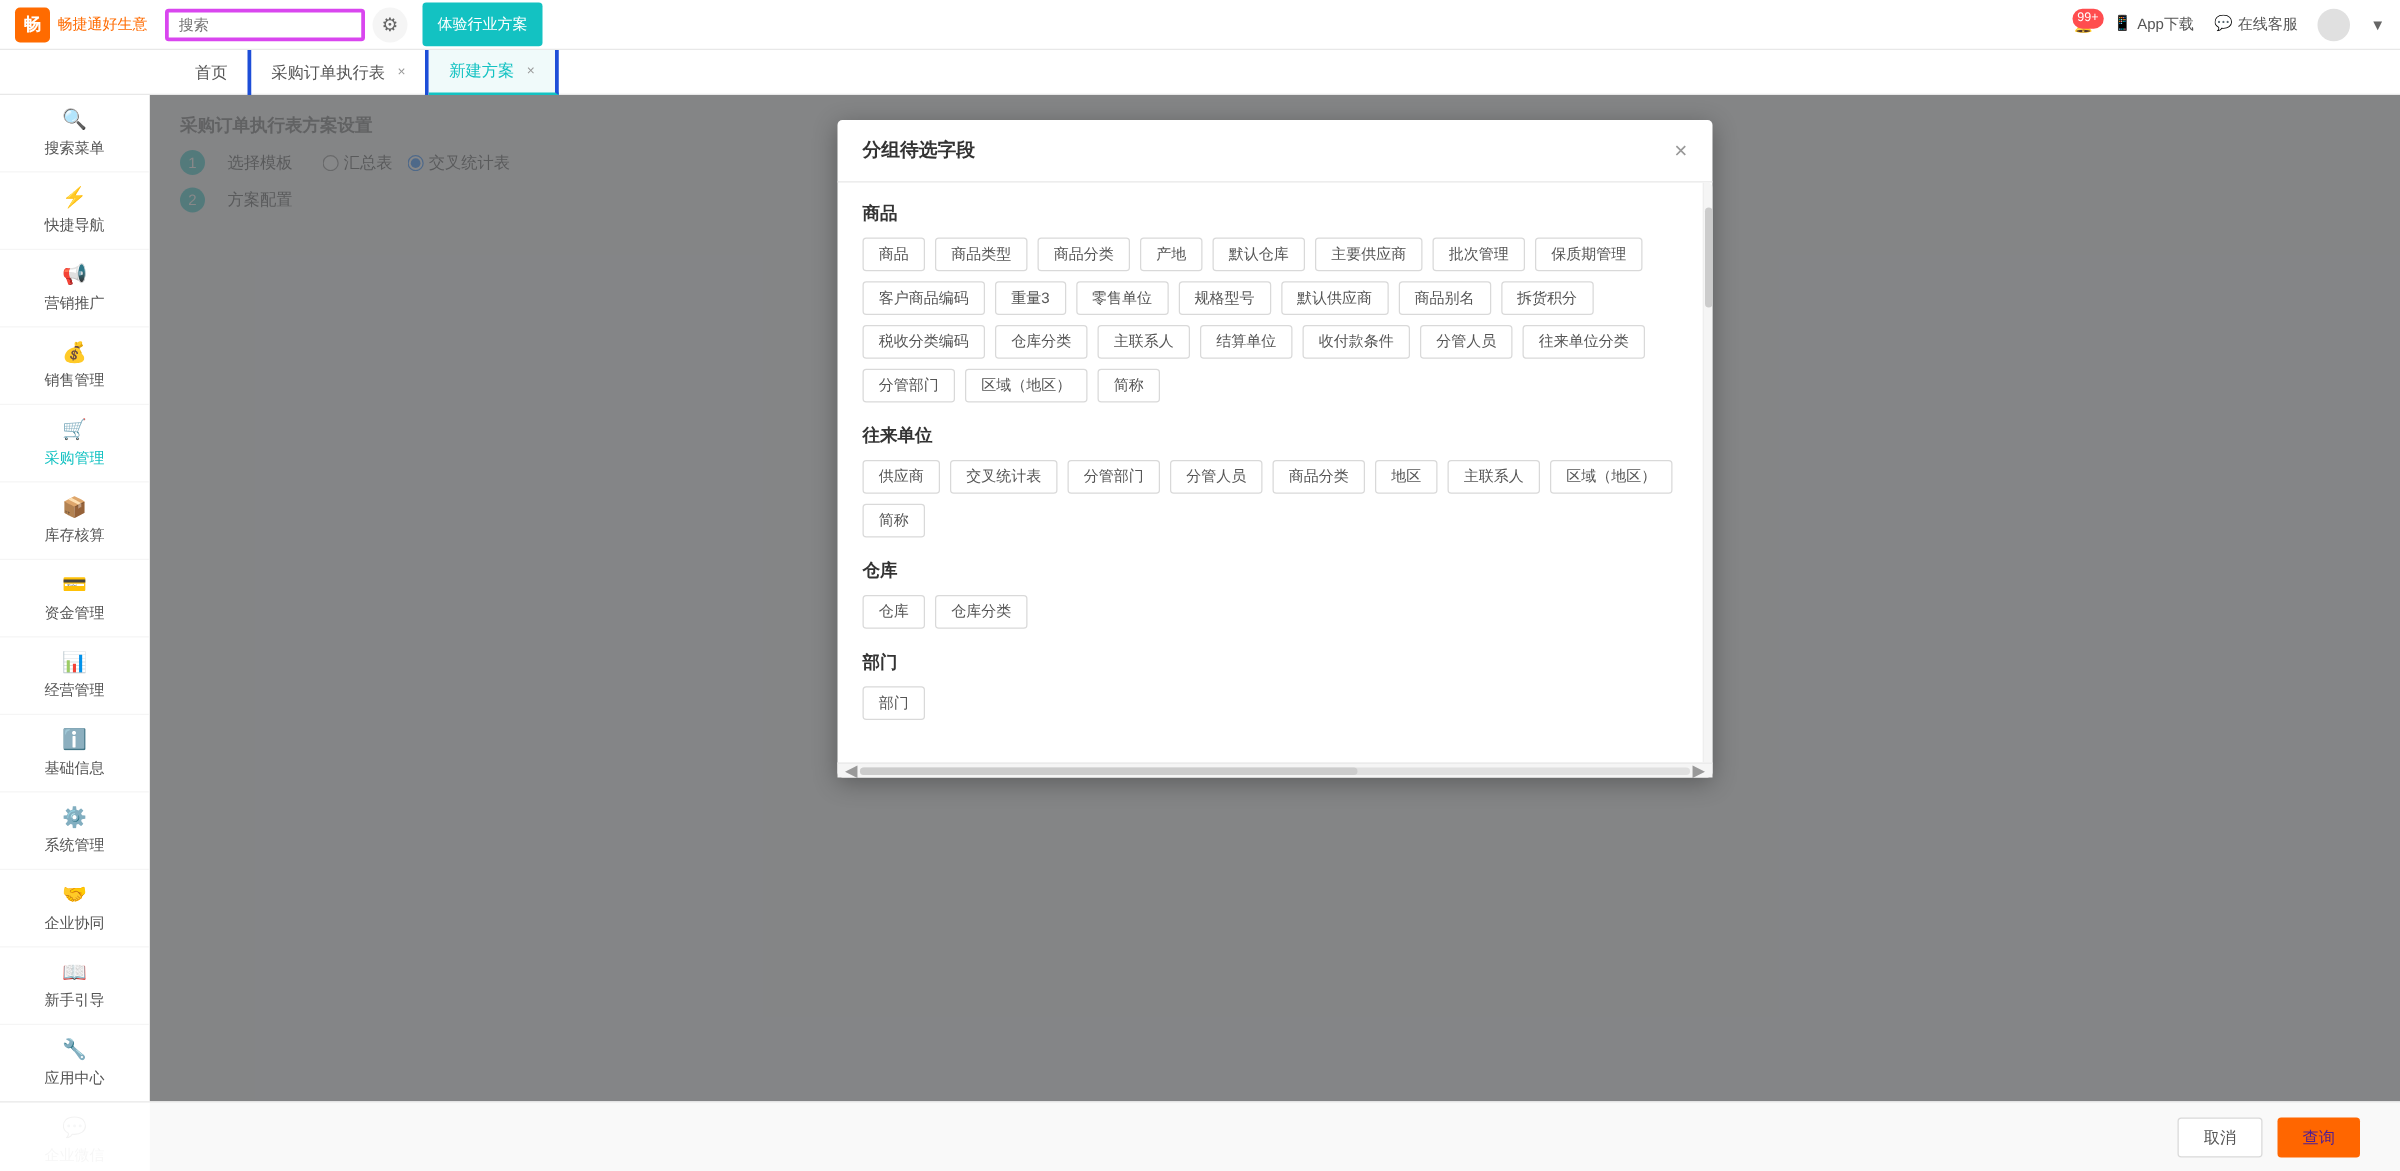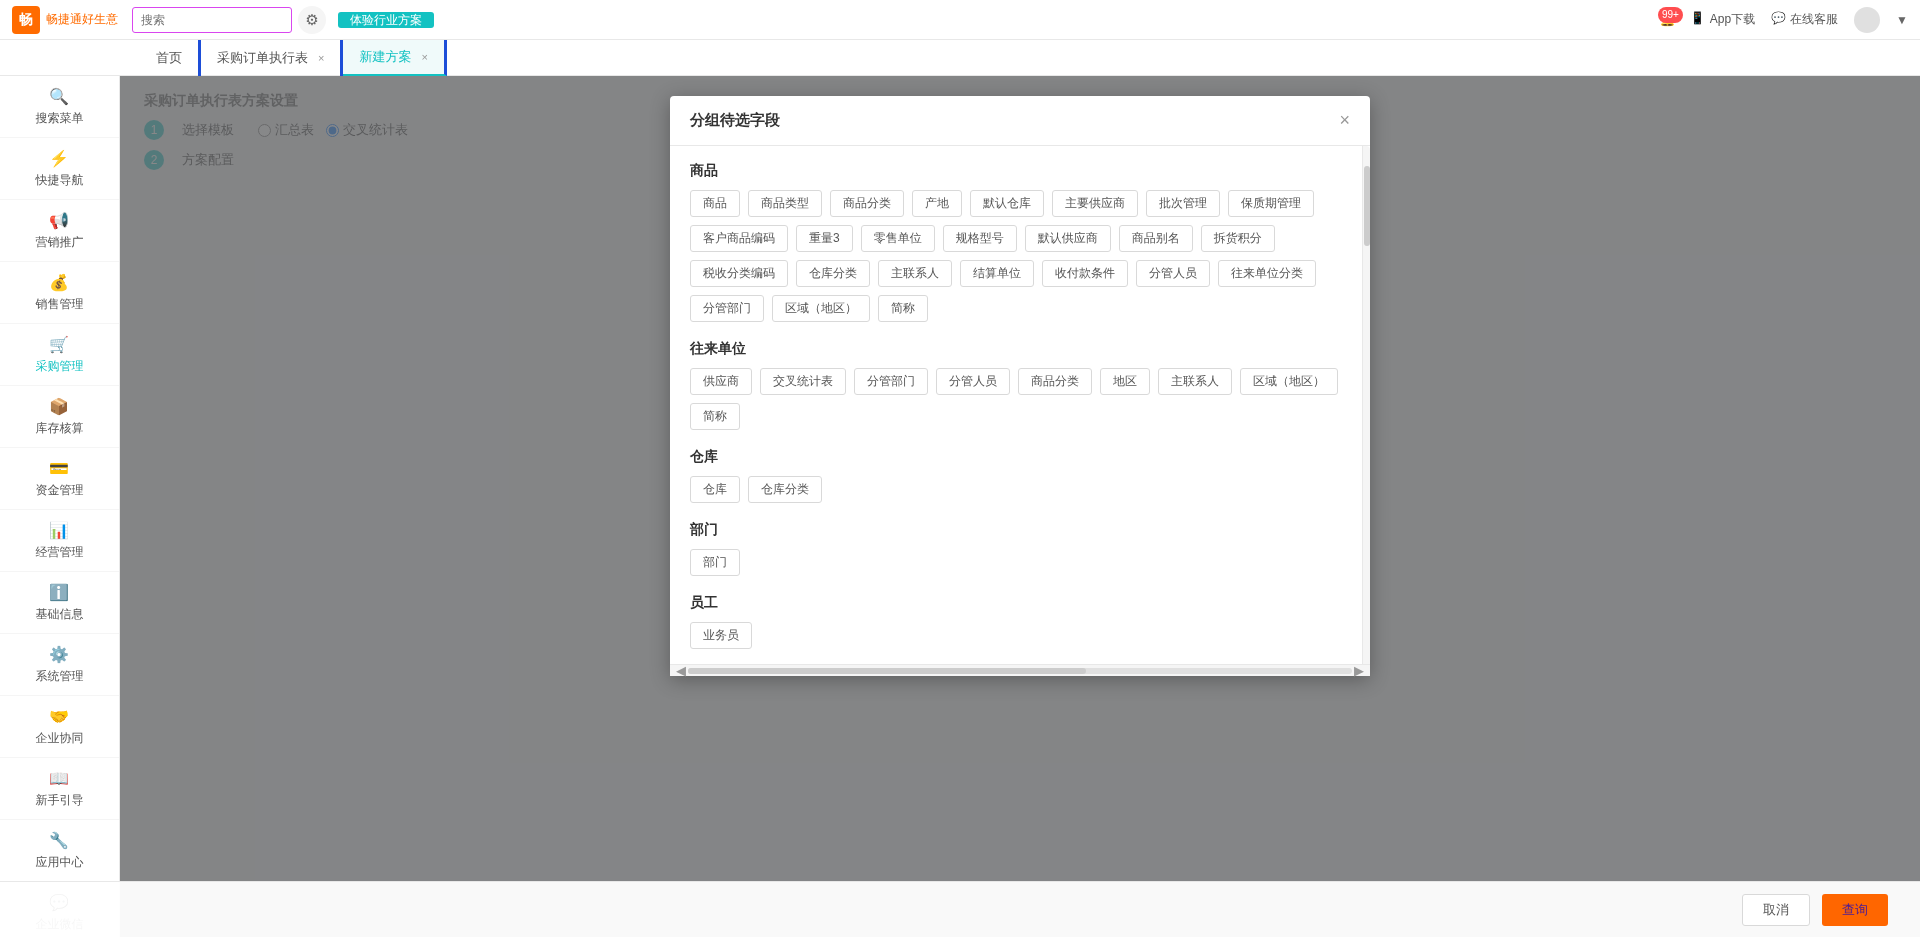--- a/index.html
+++ b/index.html
@@ -30,21 +30,21 @@
       display: flex;
       align-items: center;
       justify-content: center;
       color: #fff;
       font-size: 14px;
       font-weight: bold;
     }
     .logo-text { font-size: 12px; color: #ff6b00; line-height: 1.2; }
     .search-input {
       height: 26px;
-      border: 1px solid #d946ef;
+      border: 3px solid #d946ef;
       border-radius: 3px;
       padding: 0 8px;
       font-size: 12px;
       width: 160px;
       outline: none;
     }
     .top-actions {
       margin-left: auto;
       display: flex;
       align-items: center;
@@ -321,21 +321,21 @@
       background: #f5f5f5;
       display: flex;
       align-items: center;
       justify-content: center;
       cursor: pointer;
       color: #666;
       font-size: 15px;
       margin: 0 6px;
     }
     .trial-btn {
-      height: 16px;
+      height: 35px;
       padding: 0 12px;
       background: #13c2c2;
       color: #fff;
       border: none;
       border-radius: 3px;
       font-size: 12px;
       cursor: pointer;
       margin: 0 6px;
     }
   </style>
@@ -529,26 +529,20 @@
               </div>
             </div>
 
             <div class="field-section">
               <div class="section-title">部门</div>
               <div class="field-grid">
                 <div class="field-tag">部门</div>
               </div>
             </div>
 
-            <div class="field-section">
-              <div class="section-title">员工</div>
-              <div class="field-grid">
-                <div class="field-tag">业务员</div>
-              </div>
-            </div>
 
           </div>
 
           <div class="modal-vscroll">
             <div class="modal-vscroll-thumb"></div>
           </div>
         </div>
 
         <div class="modal-hscroll">
           <div style="width:14px;text-align:center;color:#999;cursor:pointer;">◀</div>

